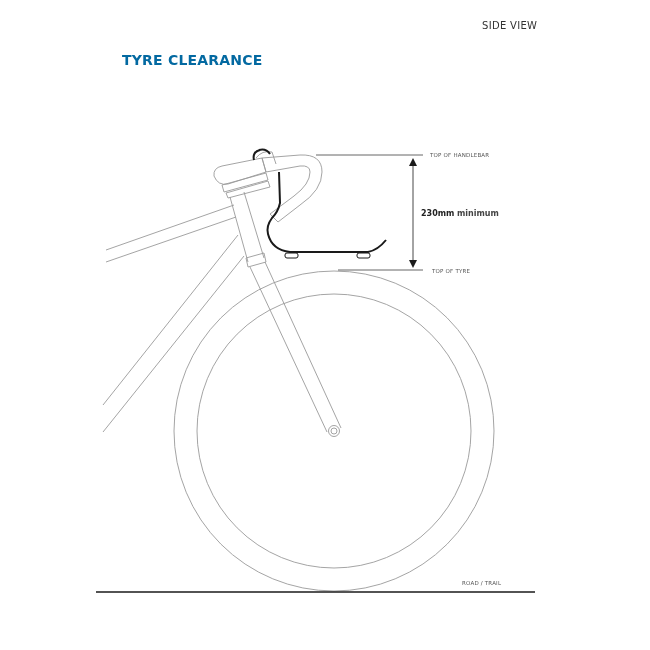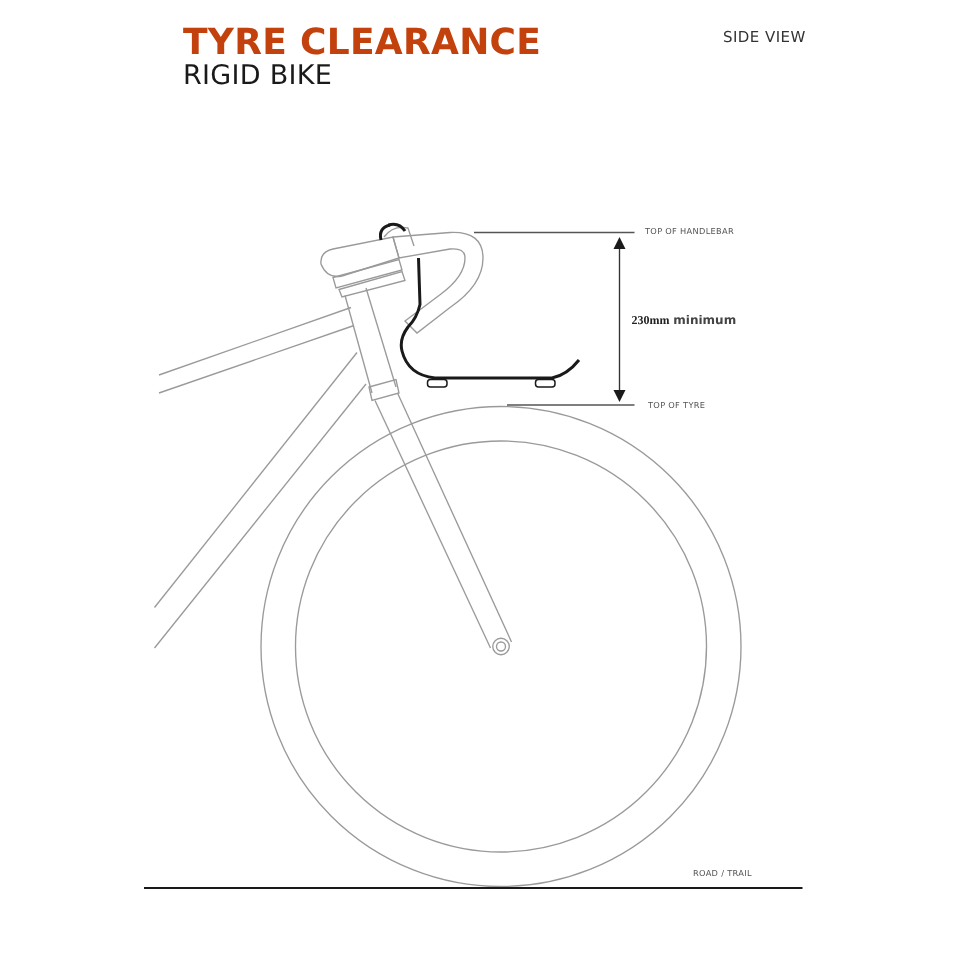--- a/index.html
+++ b/index.html
@@ -1,35 +1,34 @@
 <!DOCTYPE html>
 <html><head>
 <meta charset="utf-8">
 <style>
   html, body { margin: 0; padding: 0; background: #ffffff; }
   body { width: 650px; height: 650px; position: relative; overflow: hidden; font-family: "DejaVu Sans", sans-serif; color: #1a1a1a; }
   .title-block { position: absolute; left: 122px; top: 16px; }
-  .title { font-family: "DejaVu Sans", sans-serif; font-weight: 700; font-size: 24px; letter-spacing: 0.2px; color: #c2410c; line-height: 24px; }
+  .title { font-family: "DejaVu Sans", sans-serif; font-weight: 700; font-size: 14px; letter-spacing: 0.2px; color: #0369a1; line-height: 24px; margin-top: 32px; }
   .subtitle { font-family: "DejaVu Sans", sans-serif; font-weight: 400; font-size: 18px; color: #1a1a1a; line-height: 22px; letter-spacing: 0.2px; }
   .view-label { position: absolute; left: 482px; top: 20px; font-size: 10px; color: #333; letter-spacing: 0.3px; }
   .small-label { position: absolute; font-size: 5.5px; color: #555; letter-spacing: 0.2px; white-space: nowrap; }
   .lbl-handlebar { left: 430px; top: 152px; }
   .lbl-tyre { left: 432px; top: 268px; }
   .lbl-road { left: 462px; top: 580px; }
   .measure { position: absolute; left: 421px; top: 209px; font-size: 8px; color: #222; white-space: nowrap; }
-  .measure .val { font-weight: 700; font-family: Liberation Serif, serif; }
+  .measure .val { font-weight: 700; }
   .measure .suffix { font-weight: 700; color: #444; }
   svg.drawing { position: absolute; left: 0; top: 0; }
 </style>
 </head>
 <body>
 
 <div class="title-block">
   <div class="title">TYRE CLEARANCE</div>
-  <div class="subtitle">RIGID BIKE</div>
 </div>
 <div class="view-label">SIDE VIEW</div>
 
 <svg class="drawing" width="650" height="650" viewBox="0 0 650 650">
 
   <g fill="none" stroke="#9a9a9a" stroke-width="0.9">
     <circle cx="334" cy="431" r="160"></circle>
     <circle cx="334" cy="431" r="137"></circle>
   </g>
 

